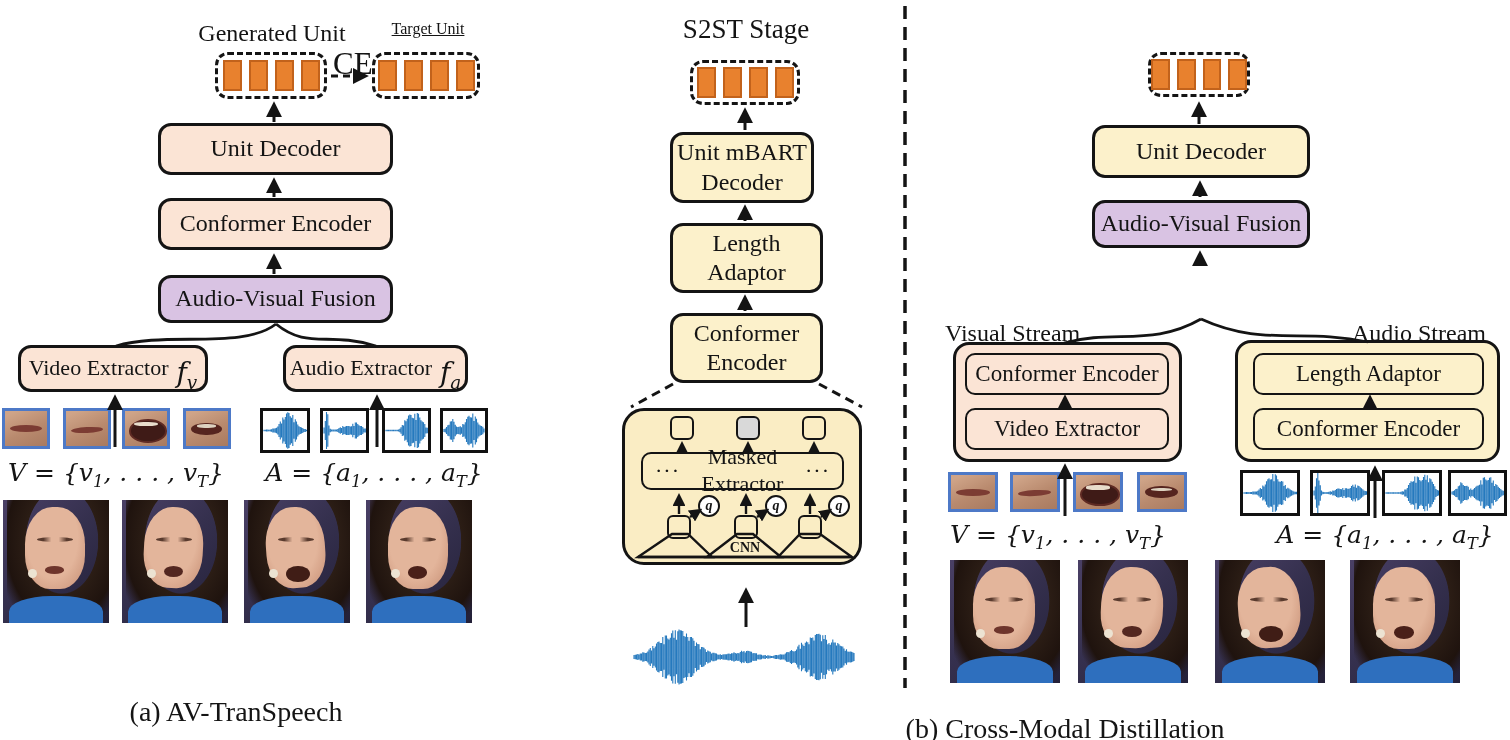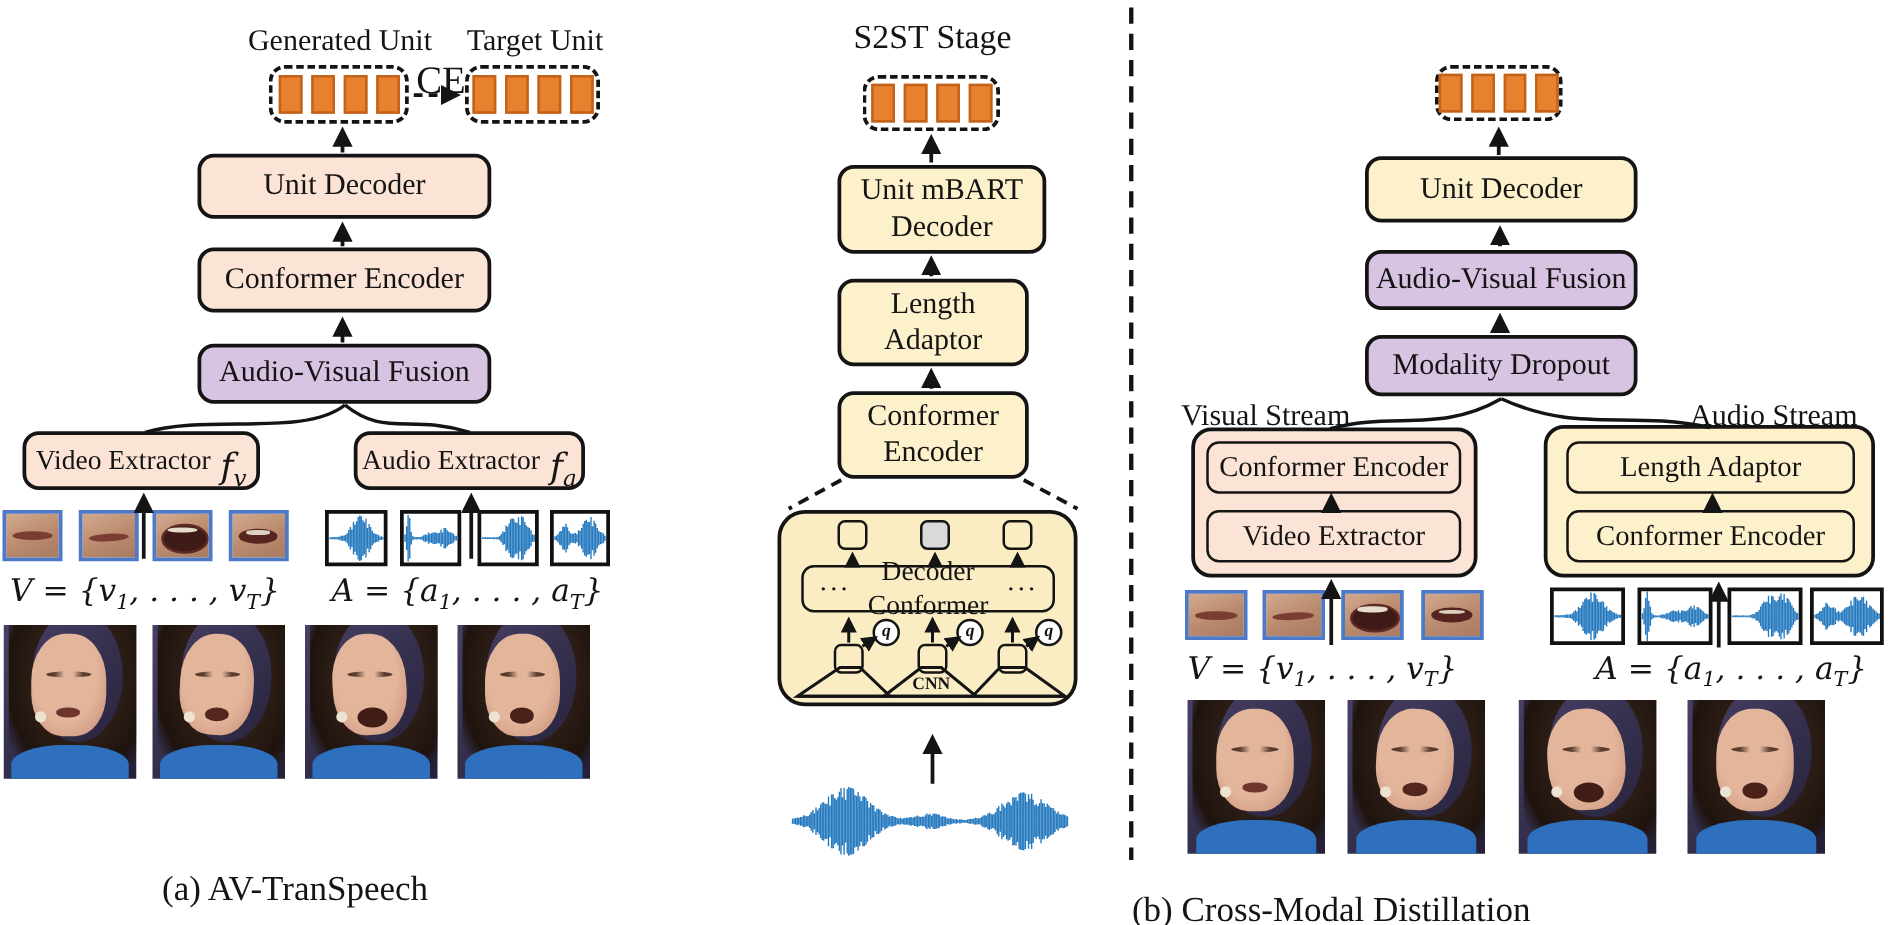--- a/index.html
+++ b/index.html
@@ -68,21 +68,21 @@
   .face.v4 .mouthline{height:10%;background:#4a2019;}
 
   #overlay{position:absolute;left:0;top:0;z-index:6;pointer-events:none;}
 </style>
 </head>
 <body>
 
 <div id="stage">
 
   <div class="label ctr" style="left:272px;top:20px;font-size:24px;">Generated Unit</div>
-  <div class="label ctr" style="left:428px;top:20px;font-size:24px;">Target Unit</div>
+  <div class="label ctr" style="left:428px;top:20px;font-size:16px;text-decoration:underline;">Target Unit</div>
   <div class="label" style="left:333px;top:46px;font-size:31px;">CE</div>
 
   <div class="units" style="left:215px;top:52px;width:112px;height:47px;">
     <div class="unit"></div>
       <div class="unit"></div>
       <div class="unit"></div>
       <div class="unit"></div>
   </div>
   <div class="units" style="left:372px;top:52px;width:108px;height:47px;">
     <div class="unit"></div>
@@ -190,21 +190,21 @@
 
   <div class="label title ctr" style="left:746px;top:14px;">S2ST Stage</div>
 
   <div class="units" style="left:690px;top:60px;width:110px;height:45px;">
     <div class="unit"></div>
       <div class="unit"></div>
       <div class="unit"></div>
       <div class="unit"></div>
   </div>
 
-  <div class="box yellow" style="left:670px;top:132px;width:167px;height:71px;">
+  <div class="box yellow" style="left:670px;top:132px;width:144px;height:71px;">
     <div class="stack">
         <span>Unit mBART</span>
         <span>Decoder</span>
       </div>
   </div>
   <div class="box yellow" style="left:670px;top:223px;width:153px;height:70px;">
     <div class="stack">
         <span>Length</span>
         <span>Adaptor</span>
       </div>
@@ -215,21 +215,21 @@
         <span>Encoder</span>
       </div>
   </div>
 
   <div class="box cyellow" style="left:622px;top:408px;width:240px;height:157px;border-radius:22px;"></div>
   <div class="sq" style="left:670px;top:416px;"></div>
   <div class="sq masked" style="left:736px;top:416px;"></div>
   <div class="sq" style="left:802px;top:416px;"></div>
   <div class="box cyellow mcbox" style="left:641px;top:452px;width:203px;height:38px;">
     <span class="dots">···</span>
-    <span>Decoder Conformer</span>
+    <span>Masked Extractor</span>
     <span class="dots">···</span>
   </div>
   <div class="sq" style="left:667px;top:515px;"></div>
   <div class="sq" style="left:734px;top:515px;"></div>
   <div class="sq" style="left:798px;top:515px;"></div>
   <div class="qcircle" style="left:698px;top:495px;">
       <span>q</span>
     </div>
   <div class="qcircle" style="left:765px;top:495px;">
       <span>q</span>
@@ -249,23 +249,20 @@
       <div class="unit"></div>
       <div class="unit"></div>
       <div class="unit"></div>
   </div>
 
   <div class="box yellow" style="left:1092px;top:125px;width:218px;height:53px;">
     <span>Unit Decoder</span>
   </div>
   <div class="box purple" style="left:1092px;top:200px;width:218px;height:48px;">
     <span>Audio-Visual Fusion</span>
-  </div>
-  <div class="box purple" style="left:1092px;top:268px;width:218px;height:49px;">
-    <span>Modality Dropout</span>
   </div>
 
   <div class="label" style="left:945px;top:320px;font-size:24px;">Visual Stream</div>
   <div class="label" style="left:1352px;top:320px;font-size:24px;">Audio Stream</div>
 
   <div class="box peach" style="left:953px;top:342px;width:229px;height:120px;border-radius:16px;"></div>
   <div class="box peach thin" style="left:965px;top:353px;width:204px;height:42px;">
     <span>Conformer Encoder</span>
   </div>
   <div class="box peach thin" style="left:965px;top:408px;width:204px;height:42px;">

